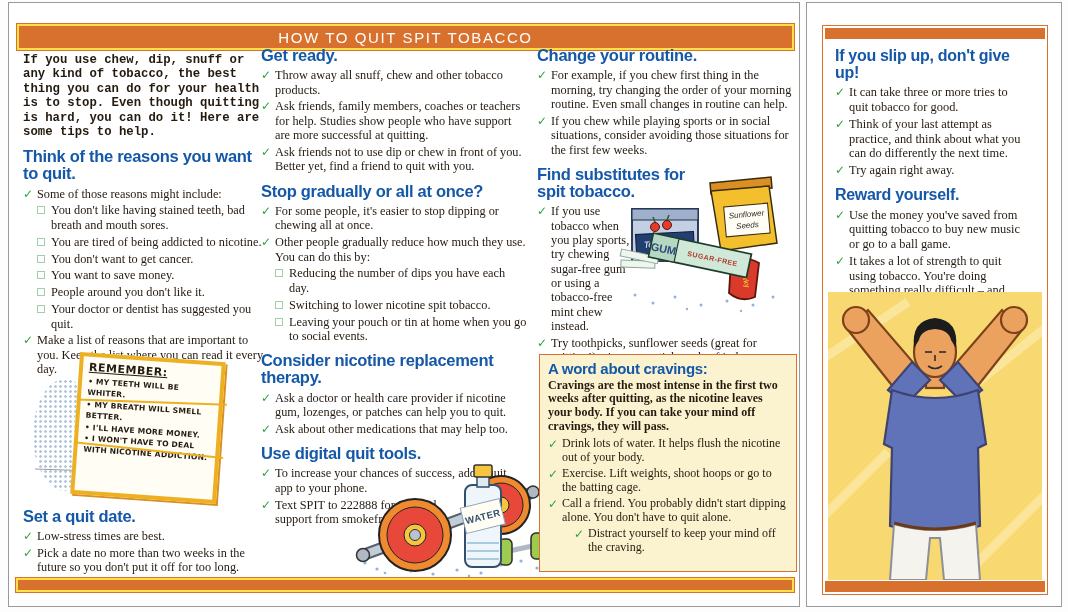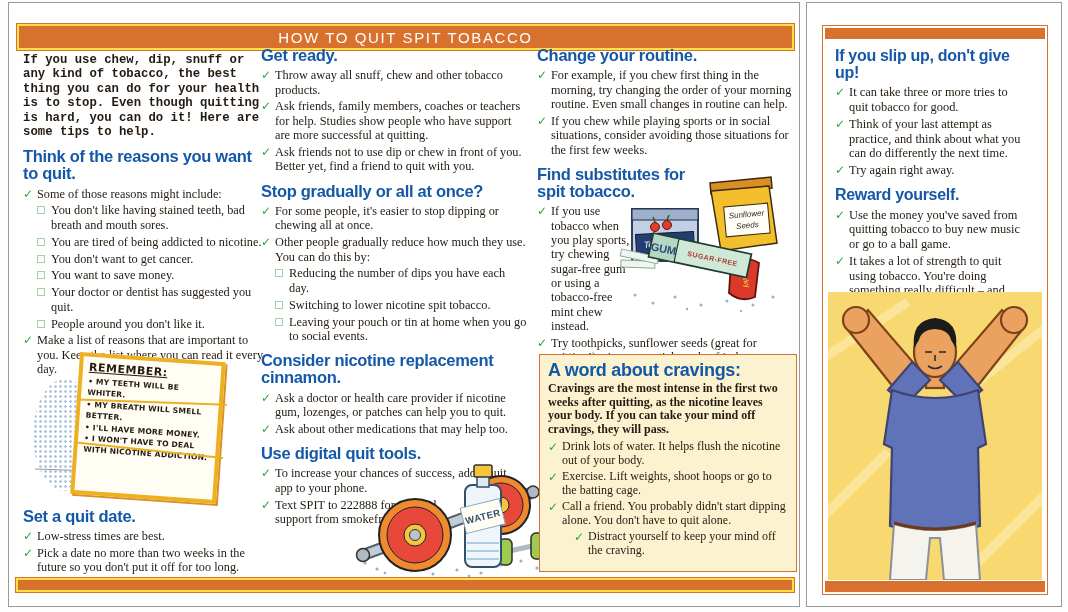--- a/index.html
+++ b/index.html
@@ -50,21 +50,21 @@
   }
   .sub { margin-left:26px; }
   .narrow { width:100px; }
 
   
   .cravings {
     position:absolute; left:530px; top:351px; width:258px; height:218px;
     background:#fbf3cf; border:1.5px solid #d9712e; padding:6px 8px;
     font-size:12px; line-height:1.15;
   }
-  .cravings h3.ch { font-size:18px; margin:0 0 2px 0; }
+  .cravings h3.ch { font-size:15px; margin:0 0 2px 0; }
   .cravings .cintro { font-weight:bold; margin-bottom:3px; }
 
   
   .note-illo { position:absolute; left:24px; top:352px; width:222px; height:152px; }
   .note-shadow {
     position:absolute; left:0; top:24px; width:64px; height:112px; border-radius:50%;
     background-image:radial-gradient(#9db8d8 1px, transparent 1.6px);
     background-size:5px 5px; opacity:.8;
   }
   .note-ground { position:absolute; left:2px; top:116px; width:150px; height:0; border-top:1.5px solid #9a9a9a; transform:rotate(2deg); }
@@ -133,25 +133,25 @@
       <div class="bi">
           <span class="bx"></span>
           <span>You don't want to get cancer.</span>
         </div>
       <div class="bi">
           <span class="bx"></span>
           <span>You want to save money.</span>
         </div>
       <div class="bi">
           <span class="bx"></span>
+          <span>People around you don't like it.</span>
+        </div>
+      <div class="bi">
+          <span class="bx"></span>
           <span>Your doctor or dentist has suggested you quit.</span>
-        </div>
-      <div class="bi">
-          <span class="bx"></span>
-          <span>People around you don't like it.</span>
         </div>
       <div class="ci">
         <span class="ck">✓</span>
         <span>Make a list of reasons that are important to you. Keep the list where you can read it every day.</span>
       </div>
     </div>
 
     <div class="note-illo">
       <div class="note-shadow"></div>
       <div class="note-ground"></div>
@@ -206,21 +206,21 @@
           <span>Reducing the number of dips you have each day.</span>
         </div>
       <div class="bi">
           <span class="bx"></span>
           <span>Switching to lower nicotine spit tobacco.</span>
         </div>
       <div class="bi">
           <span class="bx"></span>
           <span>Leaving your pouch or tin at home when you go to social events.</span>
         </div>
-      <h3 class="ch">Consider nicotine replacement cinnamon.</h3>
+      <h3 class="ch">Consider nicotine replacement therapy.</h3>
       <div class="ci">
           <span class="ck">✓</span>
           <span>Ask a doctor or health care provider if nicotine gum, lozenges, or patches can help you to quit.</span>
         </div>
       <div class="ci">
           <span class="ck">✓</span>
           <span>Ask about other medications that may help too.</span>
         </div>
       <h3 class="ch">Use digital quit tools.</h3>
       <div class="ci">

